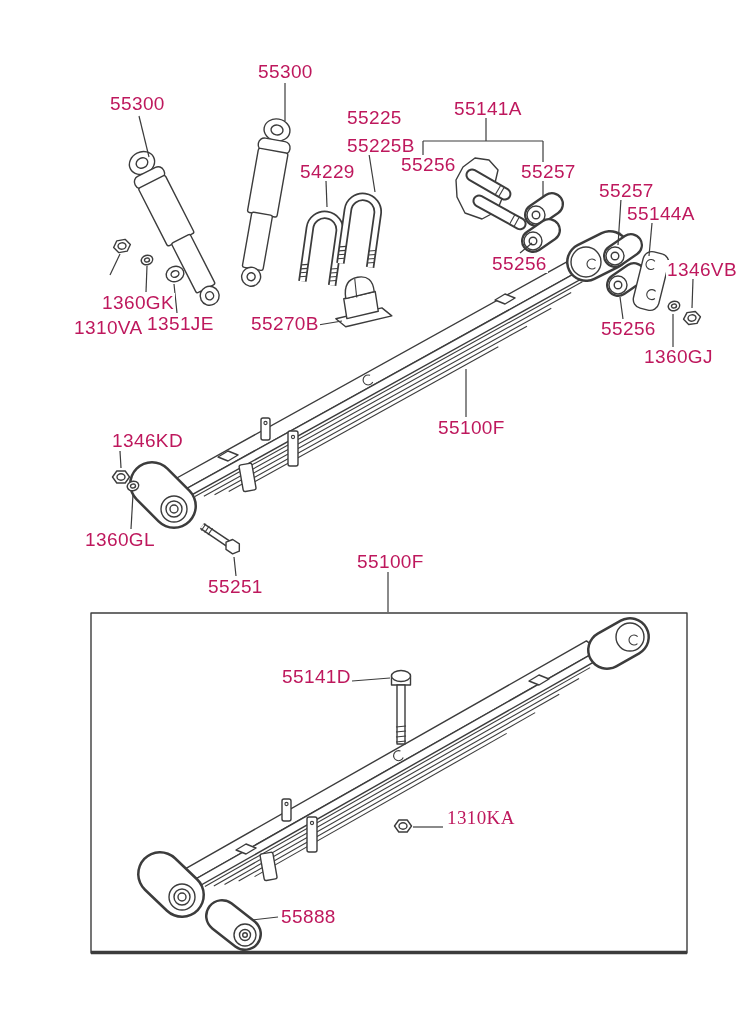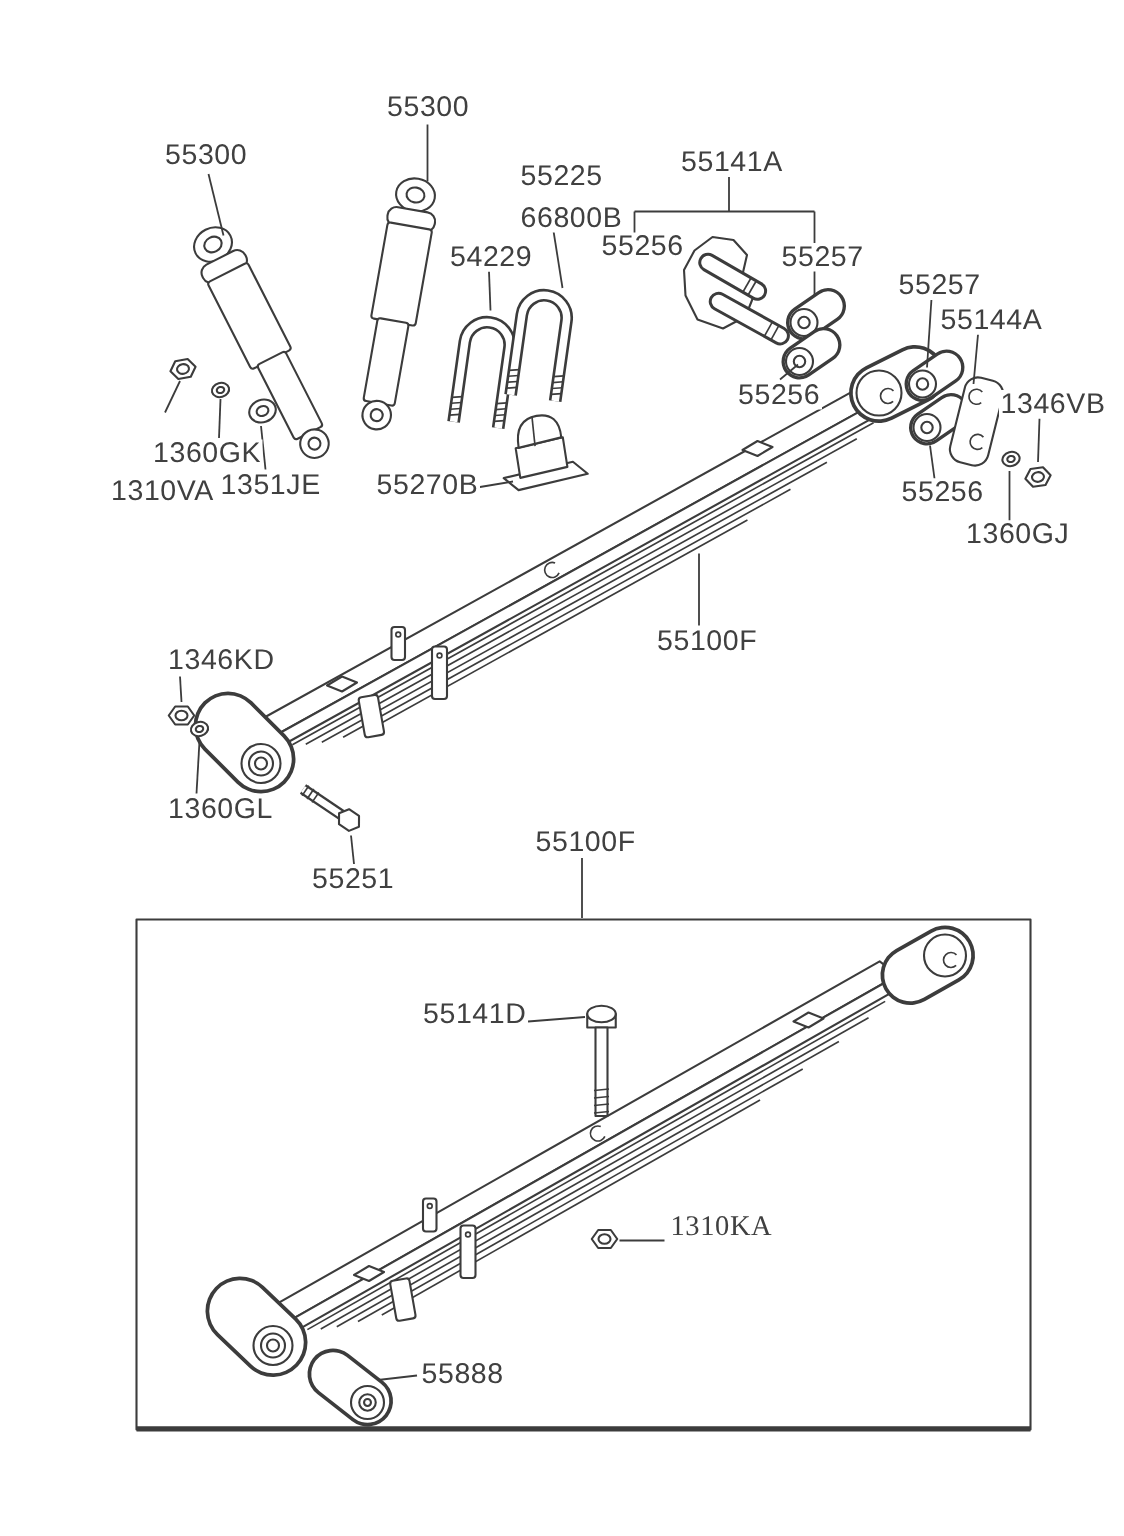--- a/index.html
+++ b/index.html
@@ -10,21 +10,21 @@
     overflow:hidden;
     font-family:"Liberation Sans", sans-serif;
   }
   .art{position:absolute;left:0;top:0;}
   .label-layer{position:absolute;left:0;top:0;width:100%;height:100%;}
   .part-label{
     position:absolute;
     font-size:19px;
     line-height:19px;
     letter-spacing:.4px;
-    color:#404040;
+    color:#be185d;
     background:#ffffff;
     padding:0 1px;
     white-space:nowrap;
   }
   
   .ln{fill:none;stroke:#3c3c3c;stroke-width:1.4;stroke-linejoin:round;}
   .fw{fill:#ffffff;stroke:#3c3c3c;stroke-width:1.4;stroke-linejoin:round;}
   .capO{fill:none;stroke:#3c3c3c;stroke-linecap:round;}
   .capI{fill:none;stroke:#ffffff;stroke-linecap:round;}
   .rodO{fill:none;stroke:#3c3c3c;stroke-linecap:butt;}
@@ -277,38 +277,38 @@
     <line class="leader" x1="352" y1="681" x2="390" y2="678"></line>
     <line class="leader" x1="443" y1="827" x2="413" y2="827"></line>
     <line class="leader" x1="278" y1="917" x2="252" y2="920"></line>
   </g>
 </svg>
 
 <div class="label-layer">
       <div class="part-label" style="left: 109px; top: 94px;">55300</div>
       <div class="part-label" style="left: 257px; top: 62px;">55300</div>
       <div class="part-label" style="left: 346px; top: 108px;">55225</div>
-      <div class="part-label" style="left: 346px; top: 136px;">66800B</div>
+      <div class="part-label" style="left: 346px; top: 136px;">55225B</div>
       <div class="part-label" style="left: 299px; top: 162px;">54229</div>
       <div class="part-label" style="left: 453px; top: 99px;">55141A</div>
       <div class="part-label" style="left: 400px; top: 155px;">55256</div>
       <div class="part-label" style="left: 520px; top: 162px;">55257</div>
       <div class="part-label" style="left: 598px; top: 181px;">55257</div>
       <div class="part-label" style="left: 626px; top: 204px;">55144A</div>
       <div class="part-label" style="left: 491px; top: 254px;">55256</div>
       <div class="part-label" style="left: 666px; top: 260px;">1346VB</div>
       <div class="part-label" style="left: 600px; top: 319px;">55256</div>
       <div class="part-label" style="left: 643px; top: 347px;">1360GJ</div>
       <div class="part-label" style="left: 73px; top: 276px; margin-top: 42px;">1310VA</div>
       <div class="part-label" style="left: 101px; top: 293px;">1360GK</div>
       <div class="part-label" style="left: 146px; top: 314px;">1351JE</div>
       <div class="part-label" style="left: 250px; top: 314px;">55270B</div>
       <div class="part-label" style="left: 437px; top: 418px;">55100F</div>
       <div class="part-label" style="left: 79px; top: 431px; margin-left: 32px;">1346KD</div>
-      <div class="part-label" style="left: 111px; top: 530px;">1360GL</div>
+      <div class="part-label" style="left: 84px; top: 530px;">1360GL</div>
       <div class="part-label" style="left: 207px; top: 577px;">55251</div>
       <div class="part-label" style="left: 356px; top: 552px;">55100F</div>
       <div class="part-label" style="left: 281px; top: 667px;">55141D</div>
       <div class="part-label" style="left: 446px; top: 808px; font-family: Liberation Serif, serif;">1310KA</div>
       <div class="part-label" style="left: 280px; top: 907px;">55888</div>
     </div>
 
 </div>
 
 </body></html>

